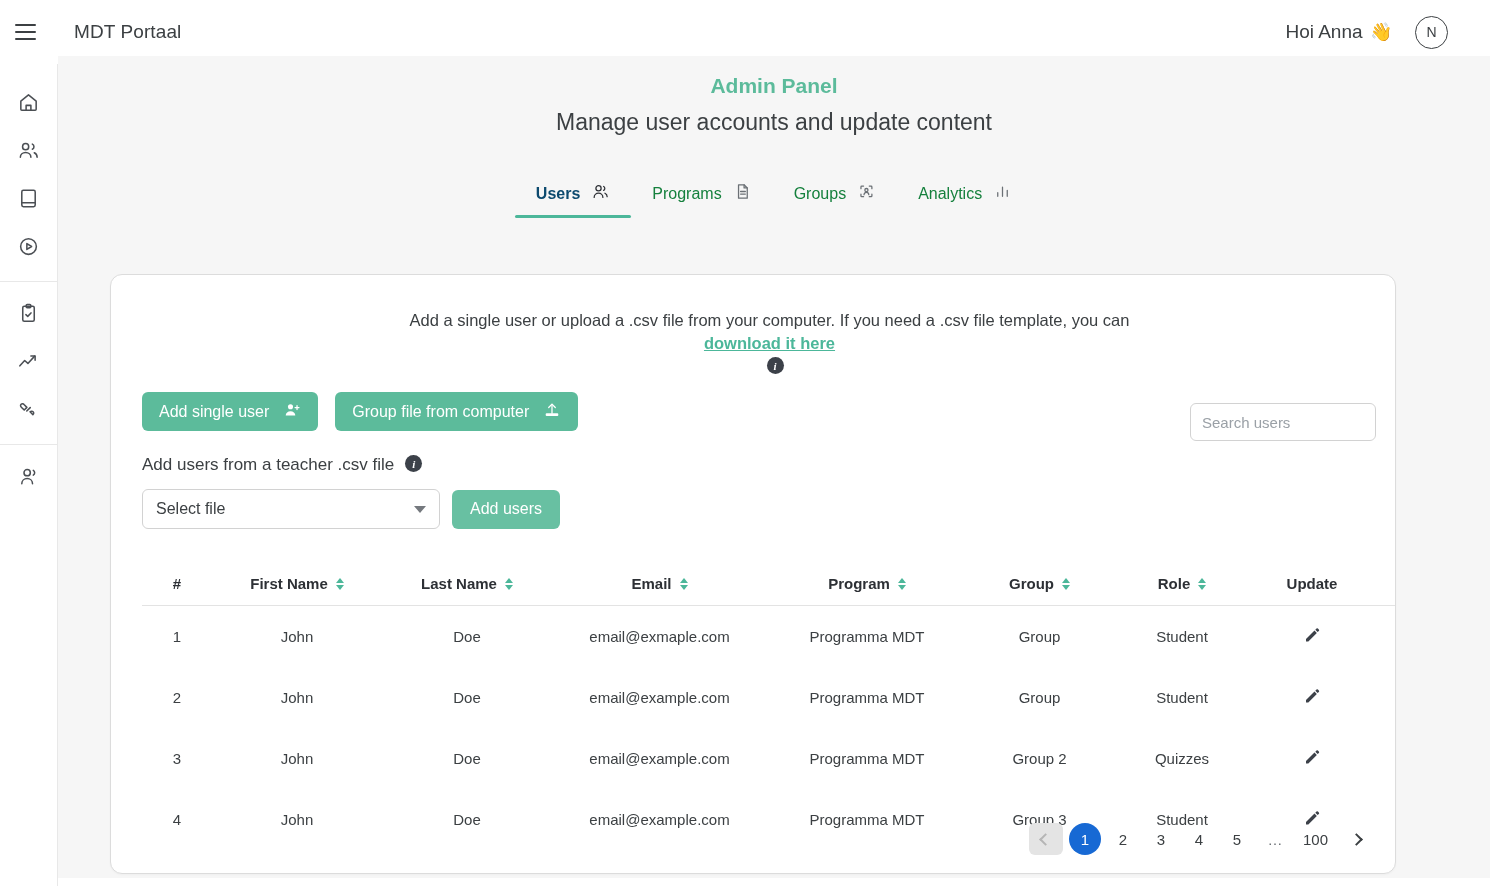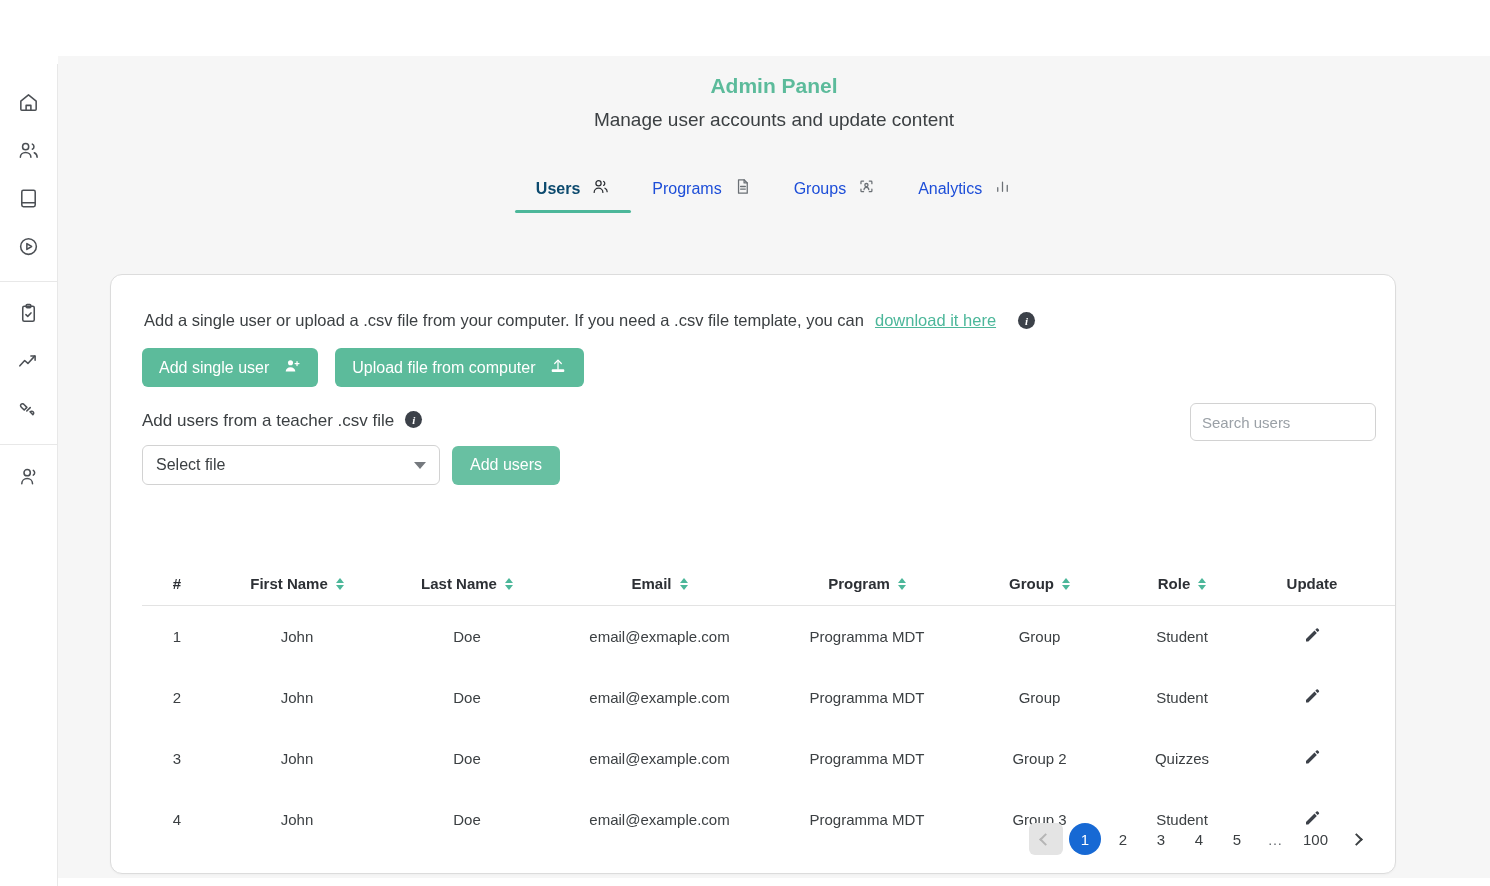--- a/index.html
+++ b/index.html
@@ -56,52 +56,52 @@
   
   .main {
     position: absolute; top: 56px; left: 58px; width: 1432px; height: 822px;
     background: #f6f6f6; overflow: hidden;
   }
   .page-title {
     text-align:center; color:#5cbb9b; font-size: 21px; font-weight: bold;
     margin-top: 18px;
   }
   .page-sub {
-    text-align:center; color:#3c4043; font-size: 19px; margin-top: 11px;
+    text-align:center; color:#3c4043; font-size: 23px; margin-top: 11px;
   }
 
   
   .tabs {
     margin-top: 40px; display:flex; justify-content:center; gap: 0px;
   }
   .tab {
     display:flex; align-items:center; gap: 11px;
     padding: 6px 21px 13px 21px; cursor:pointer;
-    font-size: 16px; color:#1d4ed8; position: relative;
+    font-size: 16px; color:#15803d; position: relative;
   }
   .tab.active { color:#0c4a6e; font-weight:bold; }
   .tab.active::after {
     content:""; position:absolute; left: 0; right: 0; bottom: 0;
     height: 3px; background:#4cb79a; border-radius:2px;
   }
   .tab svg { width: 19px; height: 19px; fill:none; stroke:#6b7075; stroke-width:1.6; stroke-linecap:round; stroke-linejoin:round; }
   .tab.active svg { stroke:#2d3035; }
 
   
   .card {
     position: absolute; left: 52px; top: 218px;
     width: 1286px; height: 600px;
     background:#ffffff; border:1px solid #dcdcdc; border-radius: 12px;
     box-shadow: 0 1px 2px rgba(0,0,0,.03);
     overflow: hidden;
   }
   .intro {
-    margin: 36px 0 0 33px; font-size: 16.5px; color:#3c4043; display:flex; align-items:center; gap:11px;
-  }
-  .dl-link { color:#4cb79a; text-decoration: underline; cursor:pointer; }
+    margin: 36px 0 0 33px; font-size: 16.5px; color:#3c4043; display:flex; align-items:center; gap:4px;flex-direction:column;
+  }
+  .dl-link { color:#4cb79a; text-decoration: underline; cursor:pointer;font-weight:bold; }
   .info-dot {
     display:inline-flex; align-items:center; justify-content:center;
     width: 17px; height:17px; border-radius:50%; background:#3c4149; color:#fff;
     font-size: 11px; font-style: italic; font-family:"Liberation Serif", serif;
     margin-left: 11px; cursor:pointer; font-weight:bold; flex:none;
   }
   .btn-row { margin: 18px 0 0 31px; display:flex; gap: 17px; }
   .btn {
     background:#5cbb9b; color:#ffffff; border:none; border-radius:6px;
     height: 39px; padding: 0 17px; font-size:16px; cursor:pointer;
@@ -189,20 +189,35 @@
   .pg.nav-next { background:transparent; width:30px; color:#3c4043; }
   .chev { width:9px;height:9px; border-right:2px solid currentColor; border-bottom:2px solid currentColor; }
   .chev.l { transform: rotate(135deg); }
   .chev.r { transform: rotate(-45deg); }
 </style>
 </head>
 <body>
 
 <div class="app">
 
+  <div class="topbar">
+    <div class="hamburger">
+      <span></span>
+        <span></span>
+        <span></span>
+    </div>
+    <div class="brand">MDT Portaal</div>
+    <div class="topbar-right">
+      <div class="greeting">
+        <span>Hoi Anna</span>
+        <span class="wave">👋</span>
+      </div>
+      <div class="avatar">N</div>
+    </div>
+  </div>
 
   <div class="sidebar">
     <div class="side-icon">
       <span>
         <svg viewBox="0 0 24 24">
             <path d="M4 10.5 12 4l8 6.5V19a1 1 0 0 1-1 1H5a1 1 0 0 1-1-1z"></path>
             <path d="M9.5 20v-5h5v5"></path>
           </svg>
       </span>
     </div>
@@ -331,21 +346,21 @@
           <span>Add single user</span>
           <span>
             <svg viewBox="0 0 24 24">
                 <circle class="solid" cx="10" cy="7.6" r="3.4"></circle>
                 <path class="solid" d="M3.6 19.4c0-3.4 2.9-5.6 6.4-5.6s6.4 2.2 6.4 5.6z"></path>
                 <path d="M18.7 6.2v5.2M16.1 8.8h5.2"></path>
               </svg>
           </span>
         </button>
         <button class="btn">
-          <span>Upload file from computer</span>
+          <span>Group file from computer</span>
           <span>
             <svg viewBox="0 0 24 24">
                 <path d="M12 16.2V4.4"></path>
                 <path d="M7.6 8.6 12 4.2l4.4 4.4"></path>
                 <rect class="solid" x="3.6" y="16.4" width="16.8" height="3.6" rx="1.2"></rect>
               </svg>
           </span>
         </button>
       </div>
 

